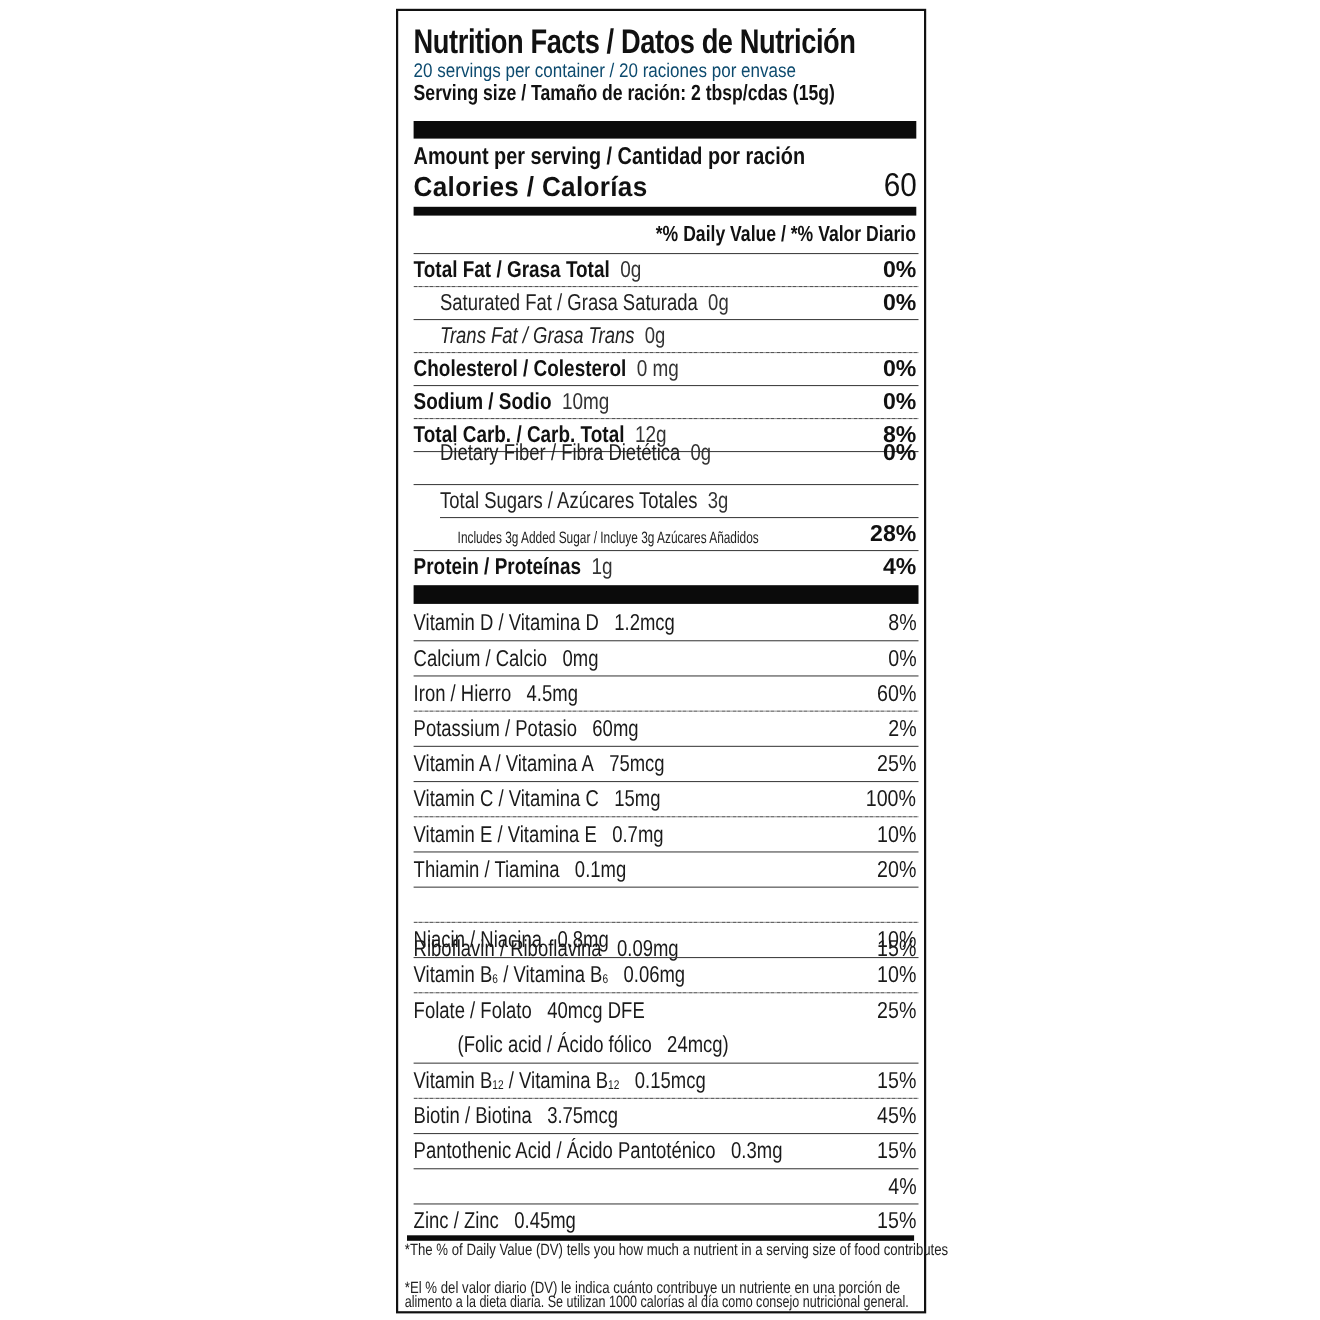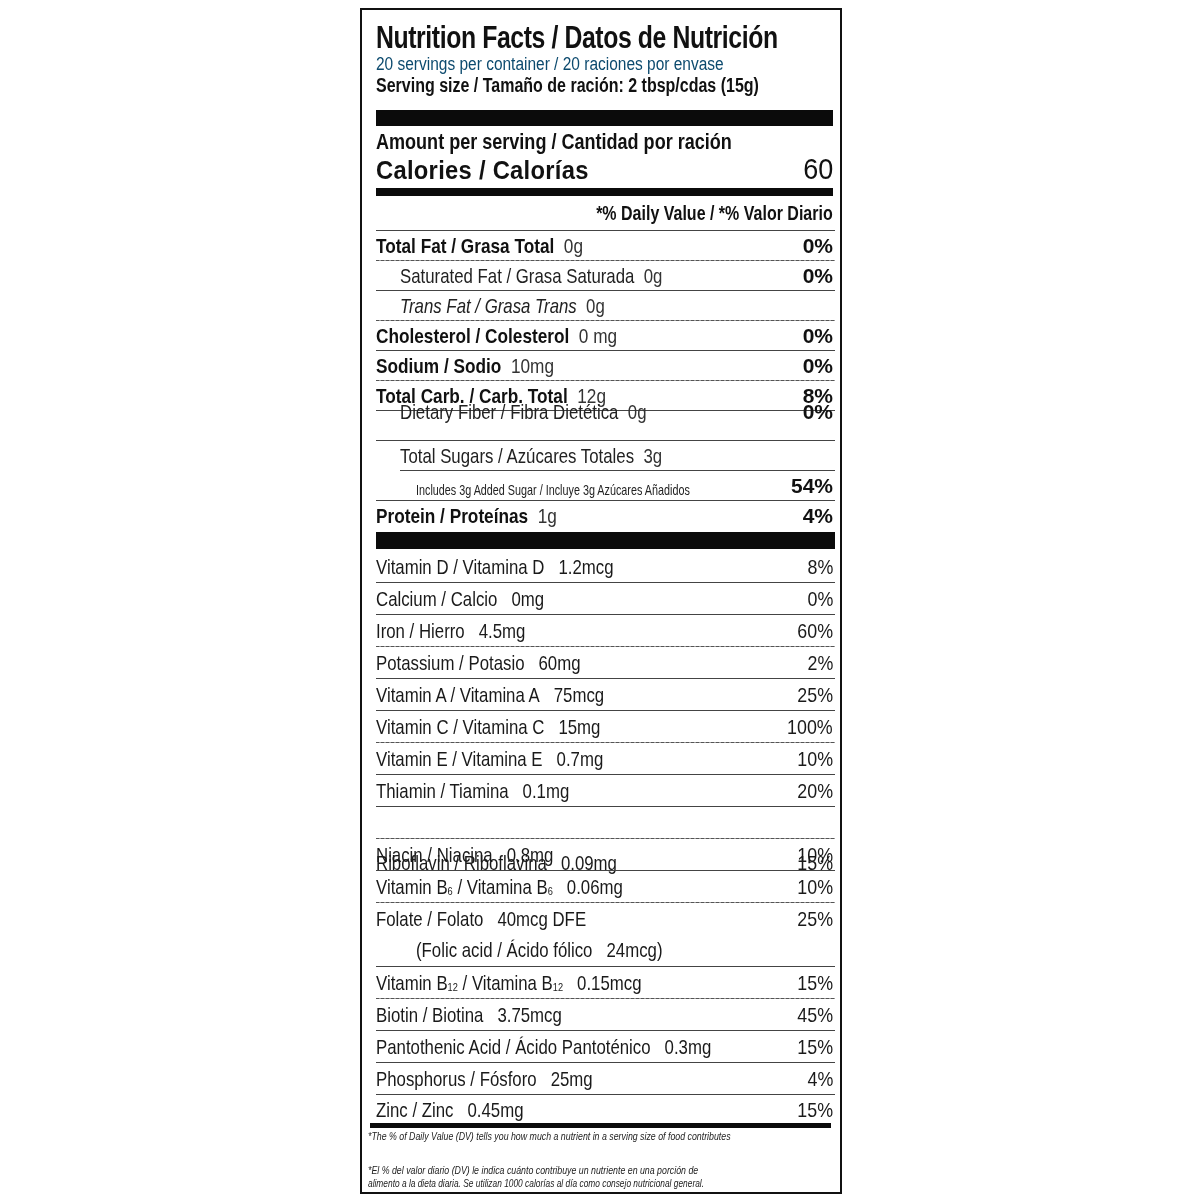--- a/index.html
+++ b/index.html
@@ -13,21 +13,21 @@
   .rule { position:absolute; left:0; width:459px; height:1px; background:#444; }
   .rule.dash { background:repeating-linear-gradient(90deg,#555 0 3px,#999 3px 5px); }
   .row { position:absolute; left:0; width:459px; height:30px; }
   .row .name { position:absolute; left:0; bottom:3px; white-space:nowrap; font-size:21px; }
   .row .dv { position:absolute; right:2px; bottom:3px; white-space:nowrap; font-size:21px; }
   .b { font-weight:bold; }
   .amt { font-weight:normal; color:#333; }
   .light { color:#222; }
   .vrow .name, .vrow .dv { font-size:21px; color:#1a1a1a; }
   sub { font-size:55%; vertical-align:baseline; position:relative; top:0.1em; }
-  .foot { position:absolute; left:0; width:460px; font-size:11px; line-height:13px; color:#222; white-space:nowrap;font-style:italic; }
+  .foot { position:absolute; left:0; width:460px; font-size:15px; line-height:13px; color:#222; white-space:nowrap; }
 </style>
 </head>
 <body>
 
 <div class="label">
   <div class="inner">
 
     <div class="abs" style="top:10px;font-size:31px;font-weight:bold;letter-spacing:-0.5px;">
       <span class="c" style="transform:scaleX(0.80);">Nutrition Facts / Datos de Nutrición</span>
     </div>
@@ -101,21 +101,21 @@
     <div class="rule" style="top:430px;"></div>
 
     <div class="row" style="top:431px;">
       <span class="name light" style="left:24px;"><span class="c" style="transform:scaleX(0.80);"><span>Total Sugars / Azúcares Totales</span>&nbsp;&nbsp;<span class="amt">3g</span></span></span>
       <span class="dv b"></span>
     </div>
     <div class="rule" style="top:460px;left:24px;width:435px;"></div>
 
     <div class="row" style="top:461px;">
       <span class="name light" style="left:40px;font-size:15px;"><span class="c" style="transform:scaleX(0.72);"><span>Includes 3g Added Sugar / Incluye 3g Azúcares Añadidos</span></span></span>
-      <span class="dv b">54%</span>
+      <span class="dv b">28%</span>
     </div>
     <div class="rule" style="top:490px;"></div>
 
     <div class="row" style="top:491px;">
       <span class="name"><span class="c" style="transform:scaleX(0.82);"><span class="b">Protein / Proteínas</span>&nbsp;&nbsp;<span class="amt">1g</span></span></span>
       <span class="dv b">4%</span>
     </div>
 
     <div class="bar" style="top:522px;height:17px;width:459px;"></div>
 
@@ -206,21 +206,20 @@
     </div>
     <div class="rule" style="top:1020px;"></div>
 
     <div class="row vrow" style="top:1021px;height:31px;">
       <span class="name"><span class="c" style="transform:scaleX(0.80);"><span>Pantothenic Acid / Ácido Pantoténico</span>&nbsp;&nbsp;&nbsp;<span>0.3mg</span></span></span>
       <span class="dv"><span class="cr" style="transform:scaleX(0.85);">15%</span></span>
     </div>
     <div class="rule" style="top:1052px;"></div>
 
     <div class="row vrow" style="top:1053px;height:31px;">
-      <span class="name"><span class="c" style="transform:scaleX(0.80);"><span>Phosphorus / Fósforo</span>&nbsp;&nbsp;&nbsp;<span>25mg</span></span></span>
       <span class="dv"><span class="cr" style="transform:scaleX(0.85);">4%</span></span>
     </div>
     <div class="rule" style="top:1084px;"></div>
 
     <div class="row vrow" style="top:1085px;height:30px;">
       <span class="name"><span class="c" style="transform:scaleX(0.80);"><span>Zinc / Zinc</span>&nbsp;&nbsp;&nbsp;<span>0.45mg</span></span></span>
       <span class="dv"><span class="cr" style="transform:scaleX(0.85);">15%</span></span>
     </div>
 
     <div class="bar" style="top:1113px;height:5px;width:461px;left:-6px;"></div>

